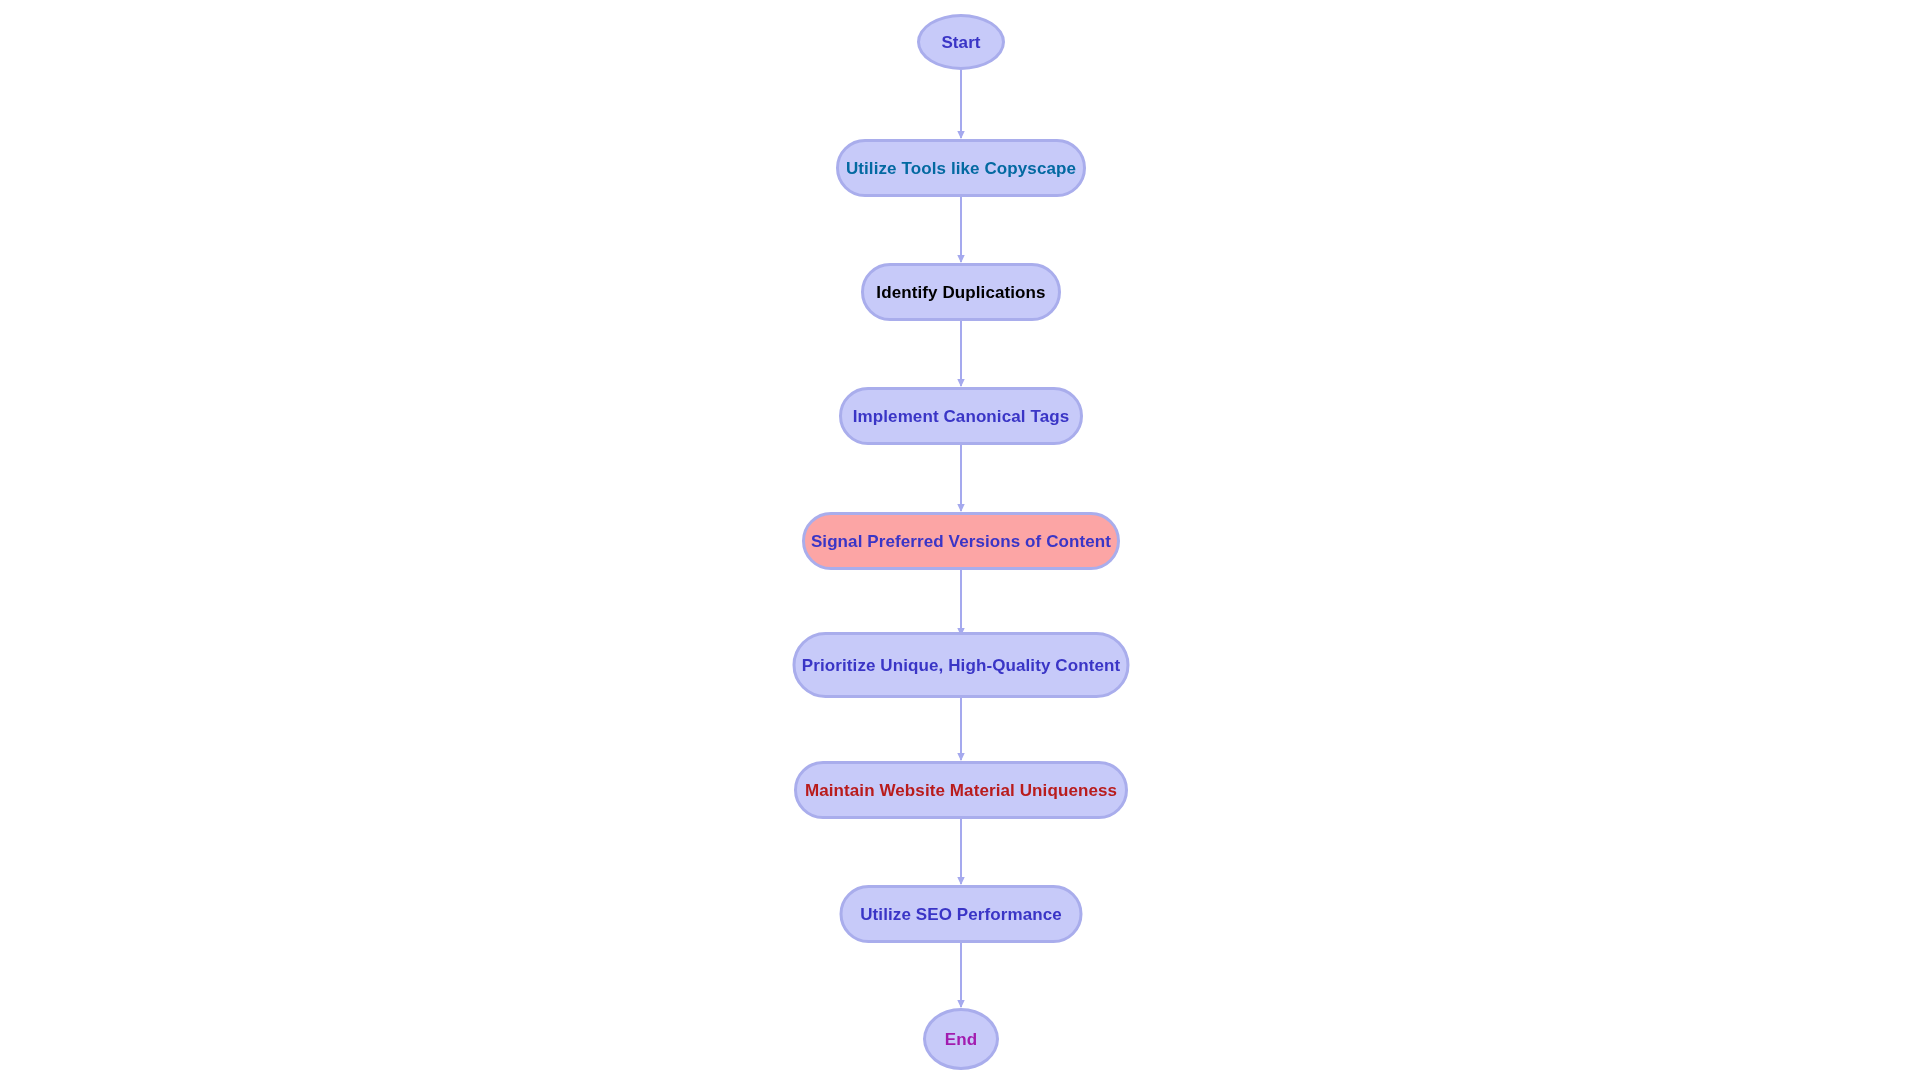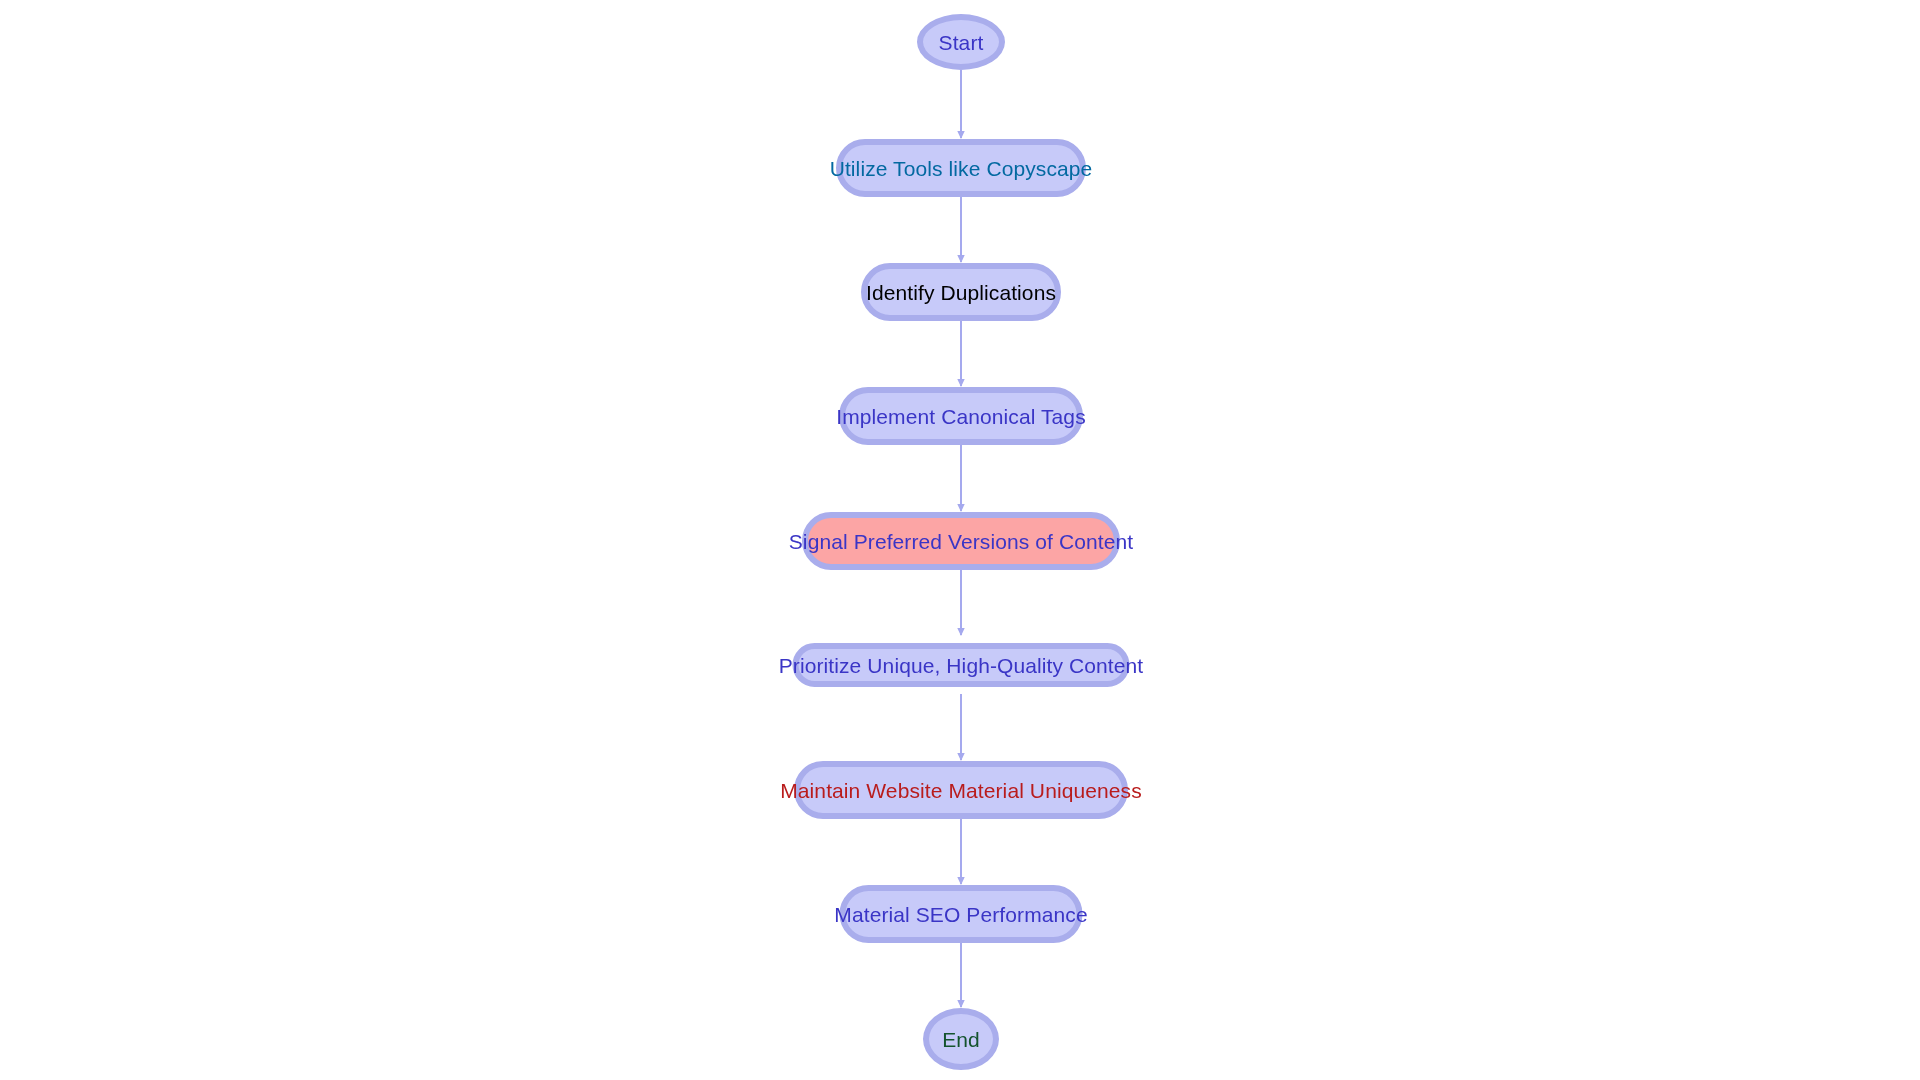--- a/index.html
+++ b/index.html
@@ -31,24 +31,24 @@
   }
 
   
   .node {
     position: absolute;
     box-sizing: border-box;
     display: flex;
     align-items: center;
     justify-content: center;
     background: #c7caf9;
-    border: 6px solid #a21caf;
+    border: 3px solid #a21caf;
     color: #3a35c6;
-    font-size: 21px;
-    font-weight: 400;
+    font-size: 17px;
+    font-weight: 700;
     letter-spacing: 0.1px;
     white-space: nowrap;
     transform: translate(-50%, -50%);
   }
 
   .node.terminal {
     border-radius: 50%;
   }
 
   .node.step {
@@ -92,27 +92,27 @@
       </div>
       <div class="node step" style="left: 961px; top: 292px; width: 200px; height: 58px; background: rgb(199, 202, 249); border-color: rgb(169, 173, 236); color: #000000;">
         <span class="node-label">Identify Duplications</span>
       </div>
       <div class="node step" style="left: 961px; top: 416px; width: 244px; height: 58px; background: rgb(199, 202, 249); border-color: rgb(169, 173, 236); color: rgb(58, 53, 198);">
         <span class="node-label">Implement Canonical Tags</span>
       </div>
       <div class="node step" style="left: 961px; top: 541px; width: 318px; height: 58px; background: #fca5a5; border-color: rgb(169, 173, 236); color: rgb(58, 53, 198); text-align: right;">
         <span class="node-label">Signal Preferred Versions of Content</span>
       </div>
-      <div class="node step" style="left: 961px; top: 665px; width: 337px; height: 44px; background: rgb(199, 202, 249); border-color: rgb(169, 173, 236); color: rgb(58, 53, 198);">
+      <div class="node step" style="left: 961px; top: 665px; width: 337px; height: 66px; background: rgb(199, 202, 249); border-color: rgb(169, 173, 236); color: rgb(58, 53, 198);">
         <span class="node-label">Prioritize Unique, High-Quality Content</span>
       </div>
       <div class="node step" style="left: 961px; top: 790px; width: 334px; height: 58px; background: rgb(199, 202, 249); border-color: rgb(169, 173, 236); color: #b91c1c;">
         <span class="node-label">Maintain Website Material Uniqueness</span>
       </div>
       <div class="node step" style="left: 961px; top: 914px; width: 243px; height: 58px; background: rgb(199, 202, 249); border-color: rgb(169, 173, 236); color: rgb(58, 53, 198);">
-        <span class="node-label">Material SEO Performance</span>
+        <span class="node-label">Utilize SEO Performance</span>
       </div>
-      <div class="node terminal" style="left: 961px; top: 1039px; width: 76px; height: 62px; background: rgb(199, 202, 249); border-color: rgb(169, 173, 236); color: #14532d;">
+      <div class="node terminal" style="left: 961px; top: 1039px; width: 76px; height: 62px; background: rgb(199, 202, 249); border-color: rgb(169, 173, 236); color: #a21caf;">
         <span class="node-label">End</span>
       </div>
     </div>
 
 </div>
 
 </body></html>

